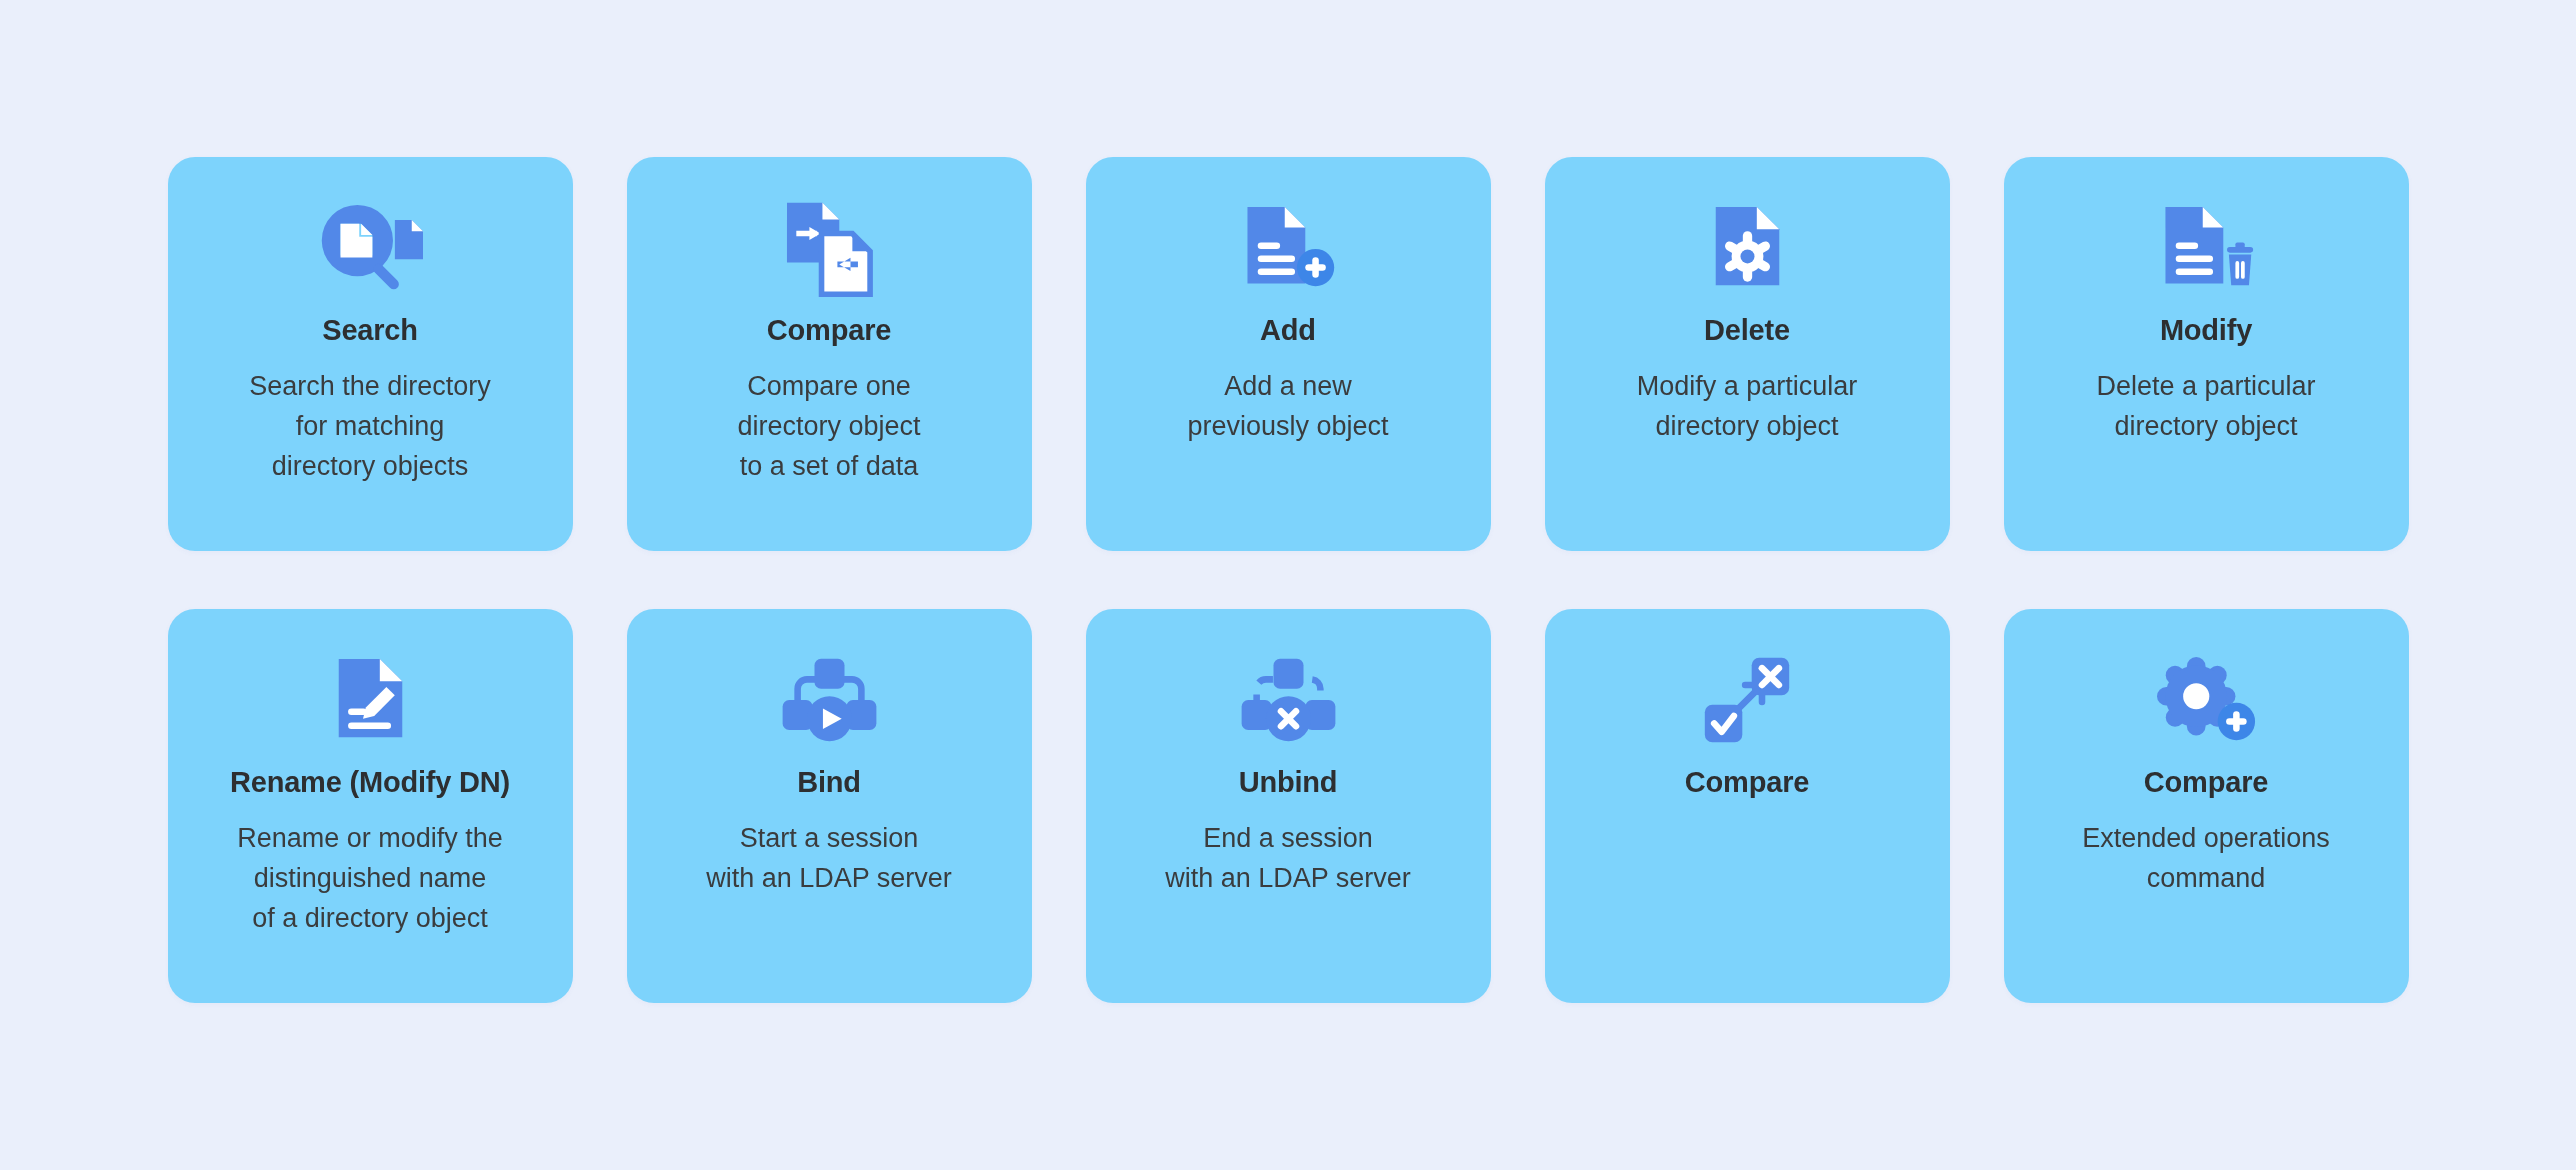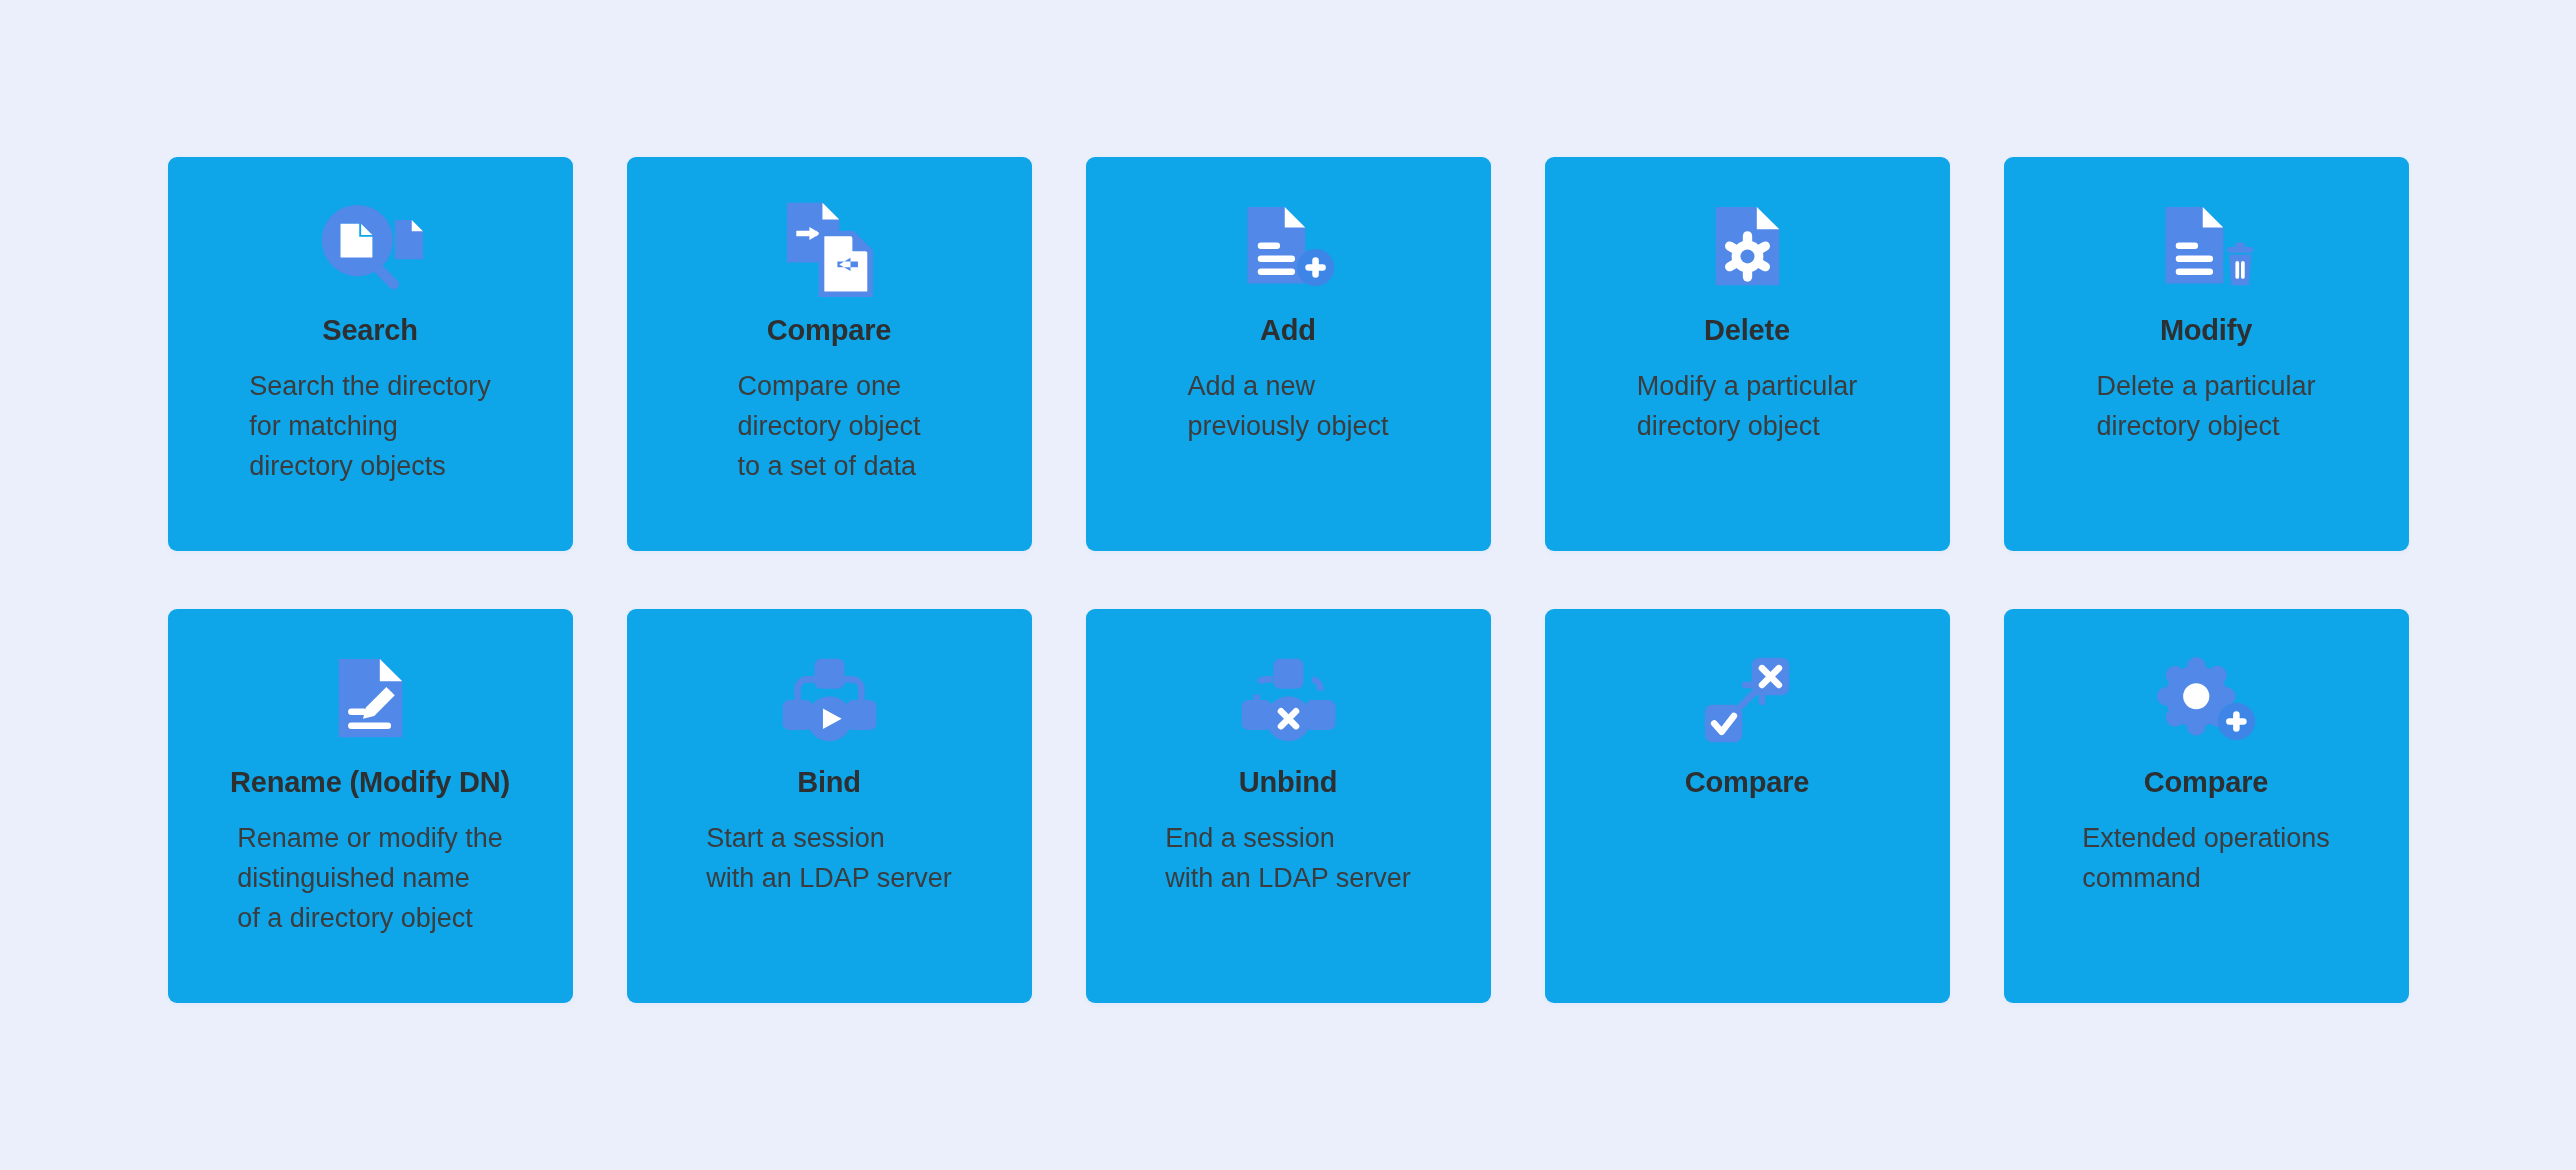--- a/index.html
+++ b/index.html
@@ -24,22 +24,22 @@
     width: 2174px;
     margin: 0 auto;
     display: grid;
     grid-template-columns: repeat(5, 405px);
     grid-auto-rows: 394px;
     column-gap: 54px;
     row-gap: 58px;
     justify-content: center;
   }
   .card {
-    background: #0ea5e9;
-    border-radius: 9px;
+    background: #7dd3fc;
+    border-radius: 27px;
     box-sizing: border-box;
     padding: 28px 20.6px 24px 20.6px;
     display: flex;
     flex-direction: column;
     align-items: center;
     box-shadow: 0 1.9px 5.6px rgba(86, 110, 180, 0.045);
   }
   .icon-wrap {
     height: 111px;
     display: flex;
@@ -57,20 +57,21 @@
     letter-spacing: -0.2px;
     text-align: center;
     margin-top: 11.2px;
     line-height: 1.1;
     white-space: nowrap;
   }
   .card-desc {
     font-size: 27px;
     font-weight: 400;
     color: #3a3c3e;
+    text-align: center;
     line-height: 40px;
     margin-top: 19px;
     white-space: pre-line;
   }
 </style>
 </head>
 <body>
 
 <div class="board">
   <div class="grid">

